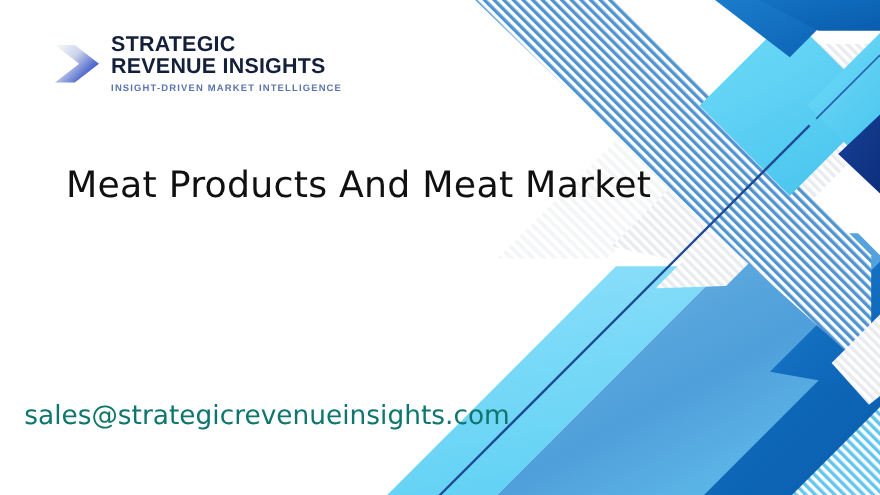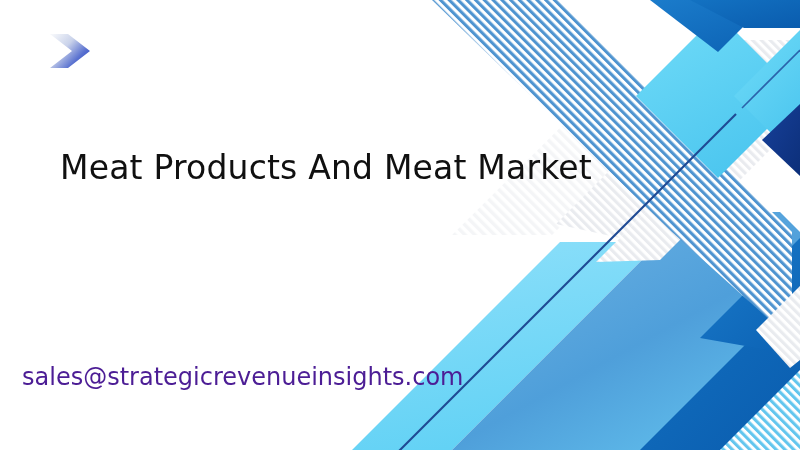--- a/index.html
+++ b/index.html
@@ -81,21 +81,21 @@
   }
 
   
   #email {
     position: absolute;
     left: 22px;
     top: 363px;
     font-family: "DejaVu Sans", sans-serif;
     font-size: 24px;
     font-weight: normal;
-    color: #4c1d95;
+    color: #0f766e;
     letter-spacing: 0px;
     white-space: nowrap;
     z-index: 5;
   }
 </style>
 </head>
 <body>
 
 <div id="slide">
 
@@ -213,19 +213,24 @@
       <defs>
         <linearGradient id="chev-grad" x1="0" y1="0.1" x2="1" y2="0.9">
           <stop offset="0%" stop-color="#f4f6fa"></stop>
           <stop offset="38%" stop-color="#c9d2ea"></stop>
           <stop offset="72%" stop-color="#5a72d0"></stop>
           <stop offset="100%" stop-color="#2540c0"></stop>
         </linearGradient>
       </defs>
       <path d="M2 4 L20 4 L42 21 L20 38 L2 38 L24 21 Z" fill="url(#chev-grad)"></path>
     </svg>
+    <div id="logo-text">
+      <div class="logo-line">STRATEGIC</div>
+      <div class="logo-line">REVENUE INSIGHTS</div>
+      <div id="logo-tagline">INSIGHT-DRIVEN MARKET INTELLIGENCE</div>
+    </div>
   </div>
 
   <div id="title">Meat Products And Meat Market</div>
 
   <div id="email">sales@strategicrevenueinsights.com</div>
 
 </div>
 
 </body></html>

